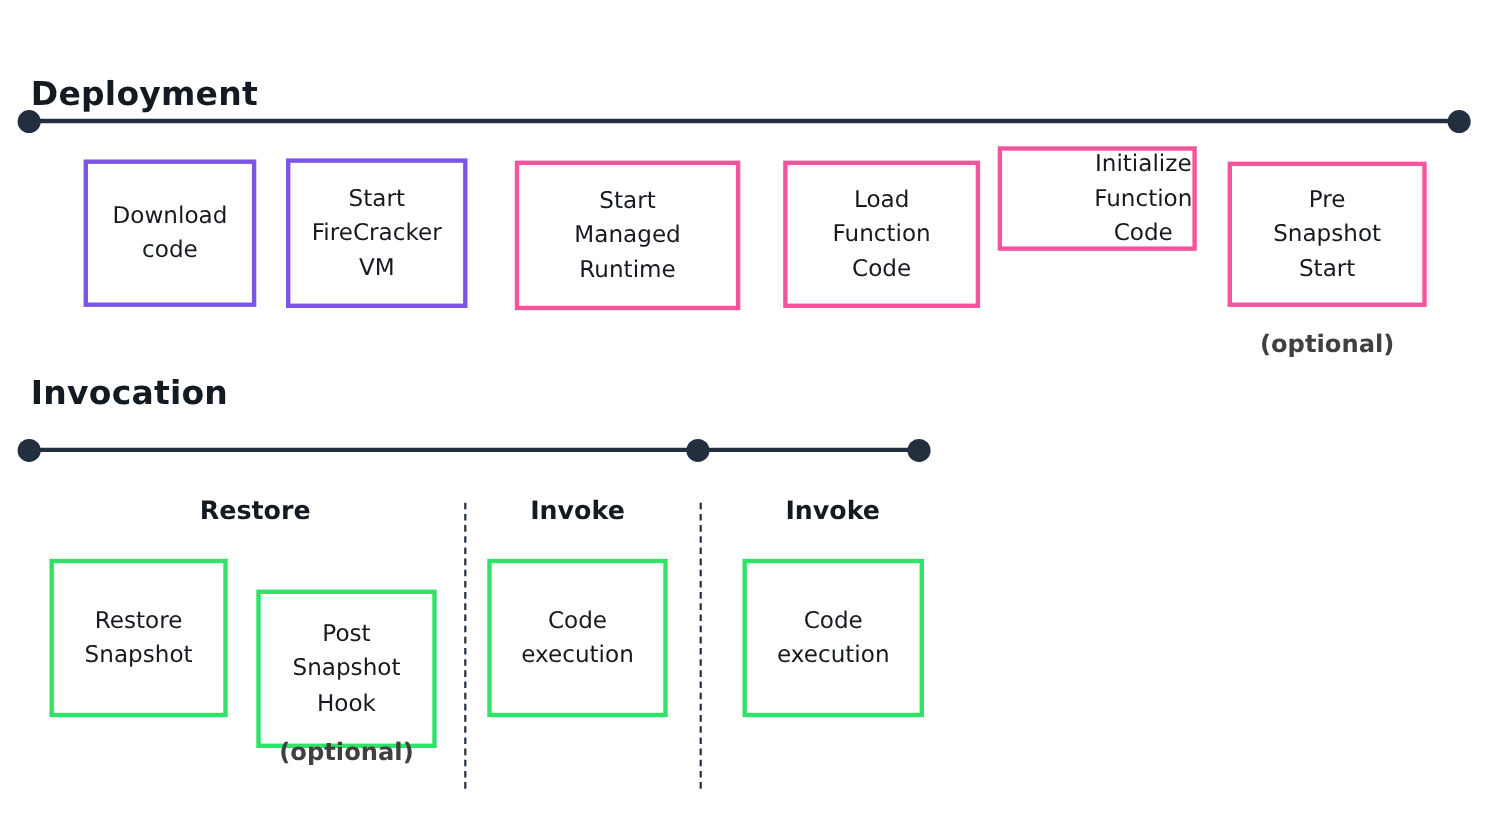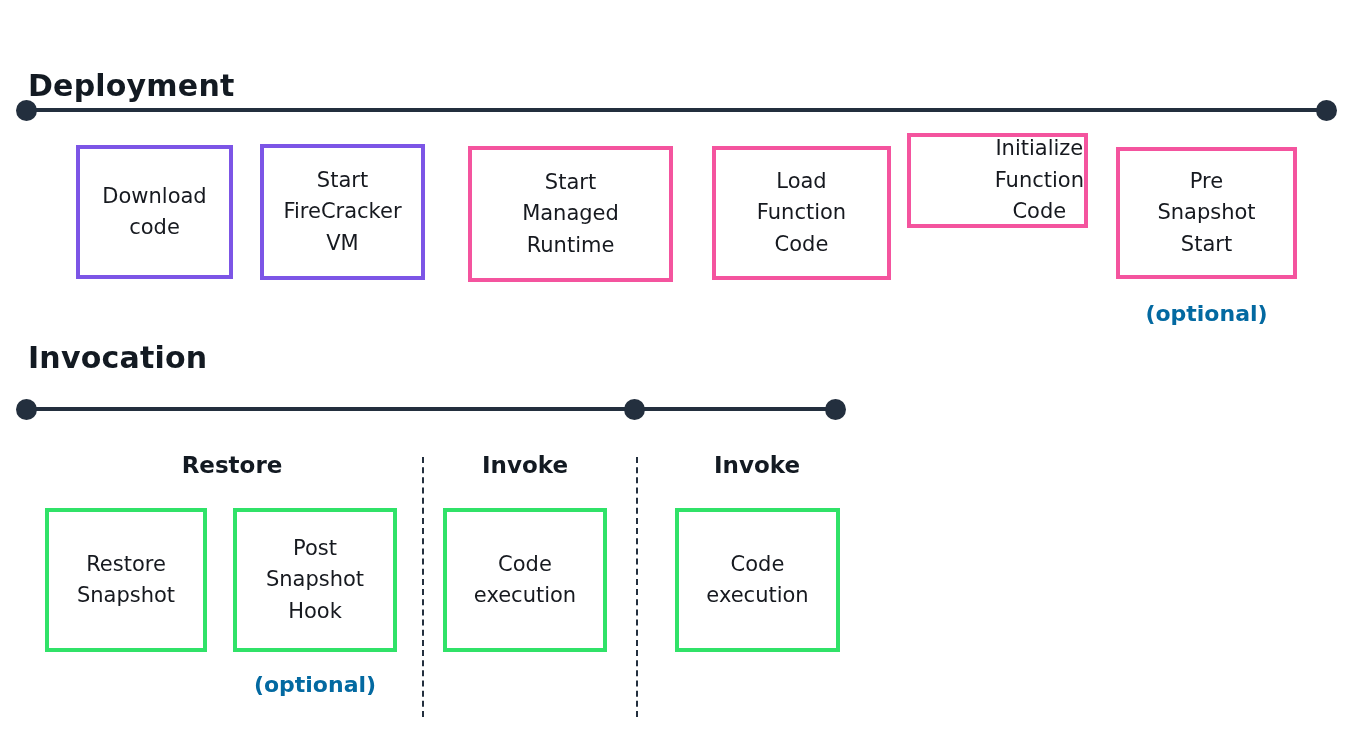--- a/index.html
+++ b/index.html
@@ -44,21 +44,21 @@
     font-size: 21px;
     line-height: 1.5;
     white-space: pre-line;
     color: #16191F;
   }
   .optional-note {
     position: absolute;
     text-align: center;
     font-size: 22px;
     font-weight: 600;
-    color: #0369a1;
+    color: #404040;
   }
   .phase-label {
     position: absolute;
     text-align: center;
     font-size: 23px;
     font-weight: 700;
     color: #131A22;
   }
   .phase-separator {
     position: absolute;
@@ -126,21 +126,21 @@
   <div class="phase-label" style="left:677px; top:452px; width:160px;">Invoke</div>
 
   <div class="phase-separator" style="left: 422px; top: 457px; height: 260px; border-left-color: rgb(35, 47, 62);"></div>
   <div class="phase-separator" style="left: 636px; top: 457px; height: 260px; border-left-color: rgb(35, 47, 62);"></div>
 
   <div class="phase-box" style="left: 45px; top: 508px; width: 162px; height: 144px; border-color: rgb(48, 226, 104);">
     <span class="box-label">Restore
 Snapshot</span>
   </div>
 
-  <div class="phase-box" style="left: 233px; top: 508px; width: 164px; height: 144px; border-color: rgb(48, 226, 104);">
+  <div class="phase-box" style="left: 233px; top: 536px; width: 164px; height: 144px; border-color: rgb(48, 226, 104);">
     <span class="box-label">Post
 Snapshot
 Hook</span>
   </div>
 
   <div class="optional-note" style="left:233px; top:672px; width:164px;">(optional)</div>
 
   <div class="phase-box" style="left: 443px; top: 508px; width: 164px; height: 144px; border-color: rgb(48, 226, 104);">
     <span class="box-label">Code
 execution</span>

